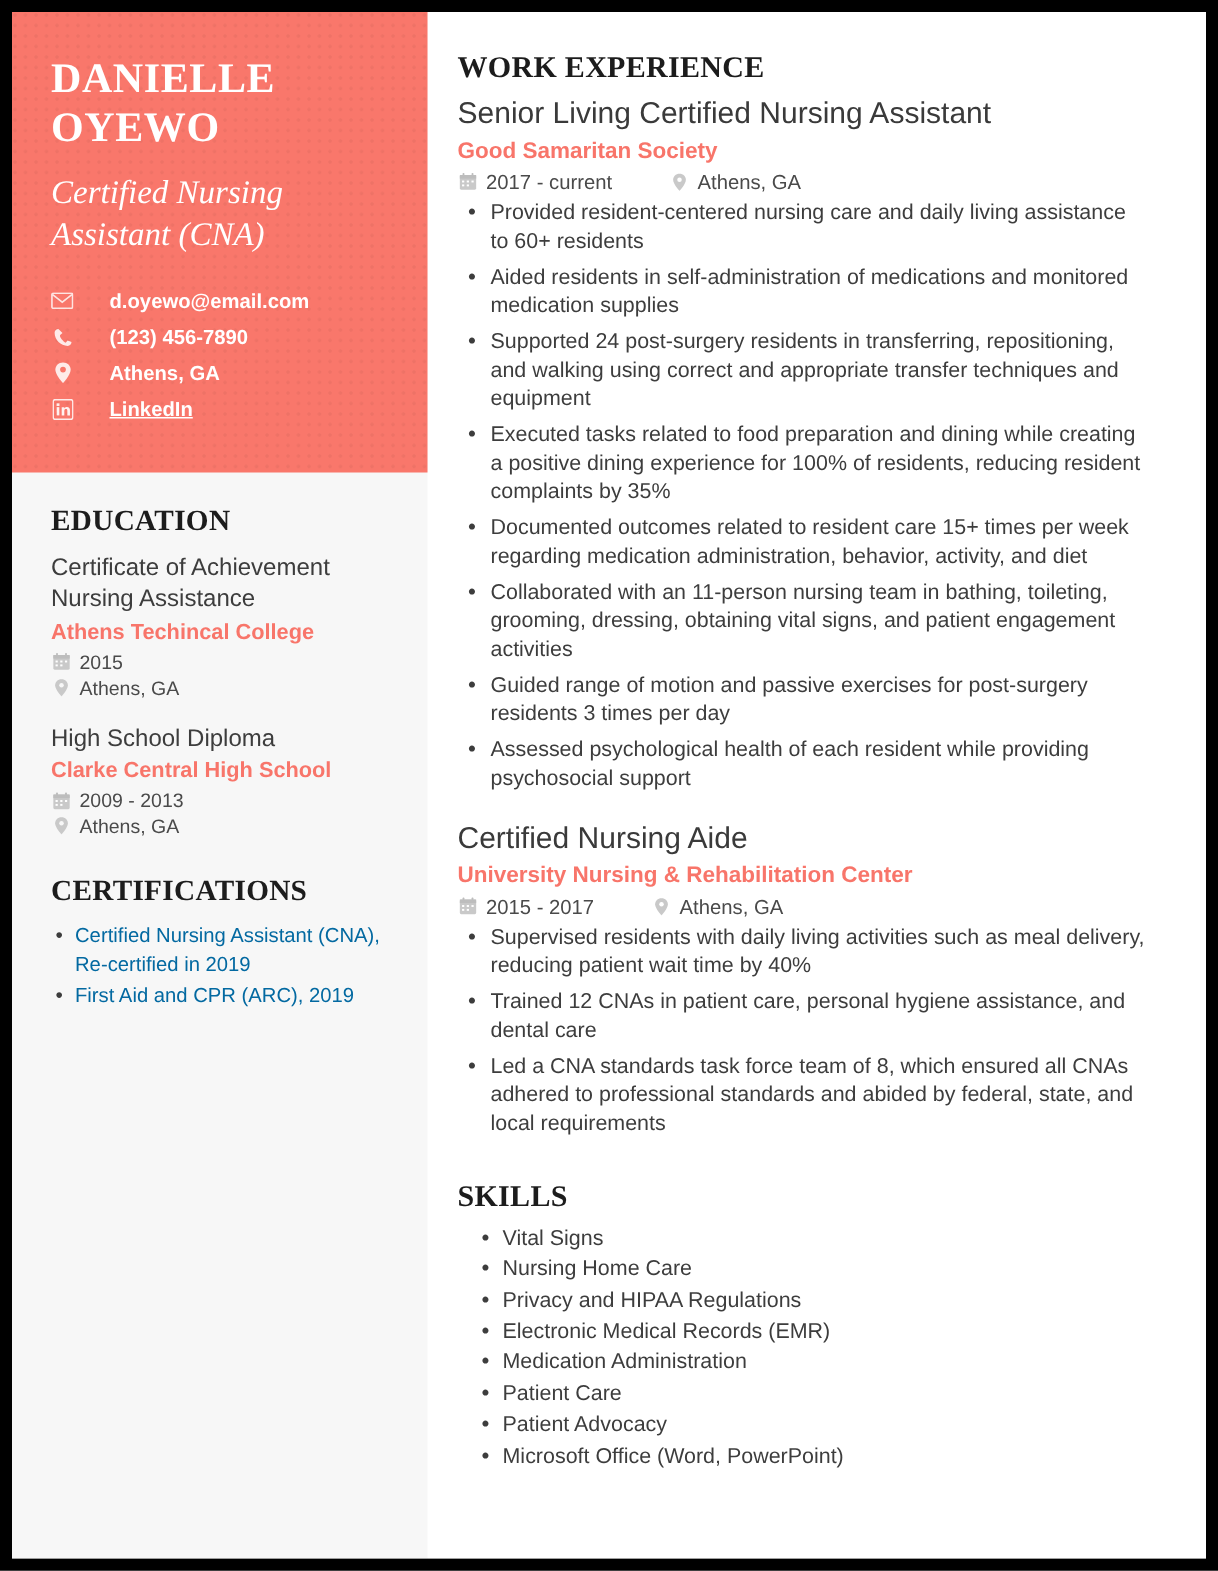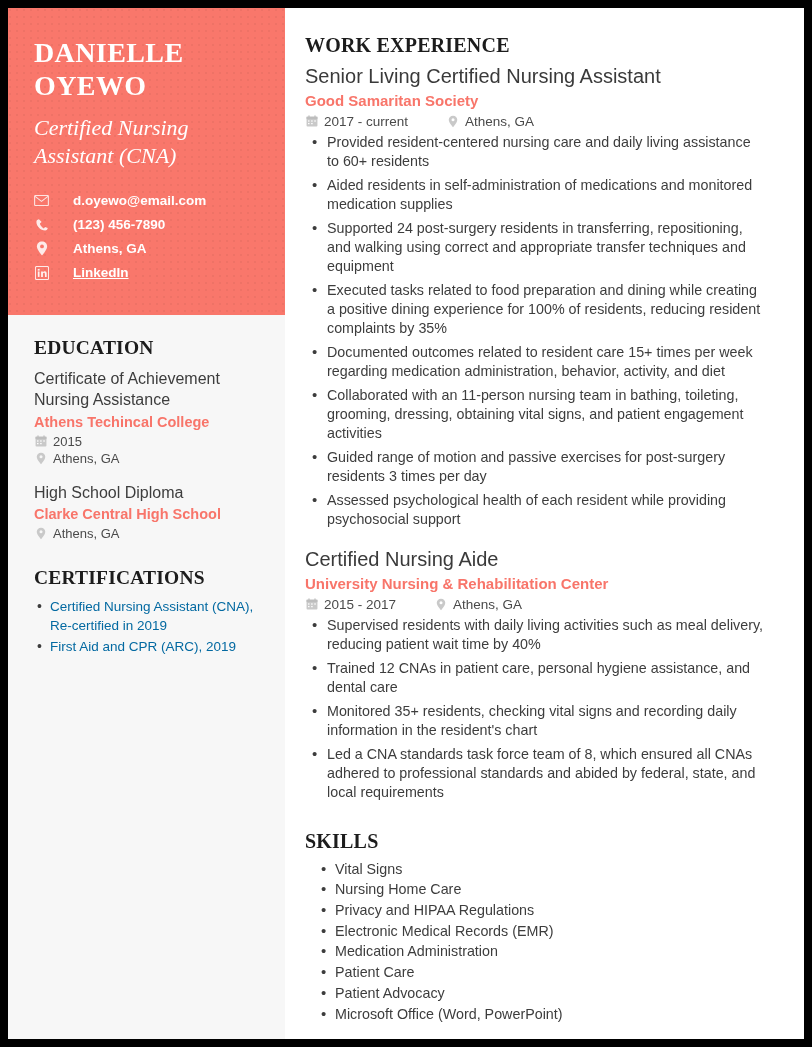--- a/index.html
+++ b/index.html
@@ -305,20 +305,36 @@
                 <circle cx="6" cy="5.4" r="1.8" fill="#f7f7f7"></circle>
               </svg>
           </span>
           <span>Athens, GA</span>
         </div>
       </div>
 
       <div class="edu-block">
         <div class="edu-degree">High School Diploma</div>
         <div class="edu-school">Clarke Central High School</div>
+        <div class="meta-row">
+          <span class="ic">
+            <svg width="12" height="12" viewBox="0 0 13 13">
+                <rect x="0.6" y="1.8" width="11.8" height="10.6" rx="1" fill="#c9c9c9"></rect>
+                <rect x="0.6" y="1.8" width="11.8" height="2.6" fill="#bdbdbd"></rect>
+                <rect x="2.6" y="0.4" width="1.3" height="2.4" rx="0.5" fill="#bdbdbd"></rect>
+                <rect x="9.1" y="0.4" width="1.3" height="2.4" rx="0.5" fill="#bdbdbd"></rect>
+                <rect x="2.2" y="5.8" width="1.6" height="1.4" fill="#ffffff"></rect>
+                <rect x="5.6" y="5.8" width="1.6" height="1.4" fill="#ffffff"></rect>
+                <rect x="9.0" y="5.8" width="1.6" height="1.4" fill="#ffffff"></rect>
+                <rect x="2.2" y="8.6" width="1.6" height="1.4" fill="#ffffff"></rect>
+                <rect x="5.6" y="8.6" width="1.6" height="1.4" fill="#ffffff"></rect>
+              </svg>
+          </span>
+          <span>2009 - 2013</span>
+        </div>
         <div class="meta-row">
           <span class="ic">
             <svg width="10" height="13" viewBox="0 0 12 15">
                 <path d="M6 0.6 C3 0.6 0.9 2.7 0.9 5.5 C0.9 9 6 14.4 6 14.4 S11.1 9 11.1 5.5 C11.1 2.7 9 0.6 6 0.6 Z" fill="#c9c9c9"></path>
                 <circle cx="6" cy="5.4" r="1.8" fill="#f7f7f7"></circle>
               </svg>
           </span>
           <span>Athens, GA</span>
         </div>
       </div>
@@ -404,21 +420,20 @@
                 <path d="M6 0.6 C3 0.6 0.9 2.7 0.9 5.5 C0.9 9 6 14.4 6 14.4 S11.1 9 11.1 5.5 C11.1 2.7 9 0.6 6 0.6 Z" fill="#c9c9c9"></path>
                 <circle cx="6" cy="5.4" r="1.8" fill="#ffffff"></circle>
               </svg>
           </span>
           <span>Athens, GA</span>
         </span>
       </div>
       <ul class="bullets">
         <li>Supervised residents with daily living activities such as meal delivery, reducing patient wait time by 40%</li>
         <li>Trained 12 CNAs in patient care, personal hygiene assistance, and dental care</li>
-        <li>Monitored 35+ residents, checking vital signs and recording daily information in the resident's chart</li>
         <li>Led a CNA standards task force team of 8, which ensured all CNAs adhered to professional standards and abided by federal, state, and local requirements</li>
       </ul>
     </section>
 
     <h2 class="main-heading skills-h">SKILLS</h2>
     <ul class="skills-ul">
       <li>Vital Signs</li>
       <li>Nursing Home Care</li>
       <li>Privacy and HIPAA Regulations</li>
       <li>Electronic Medical Records (EMR)</li>

